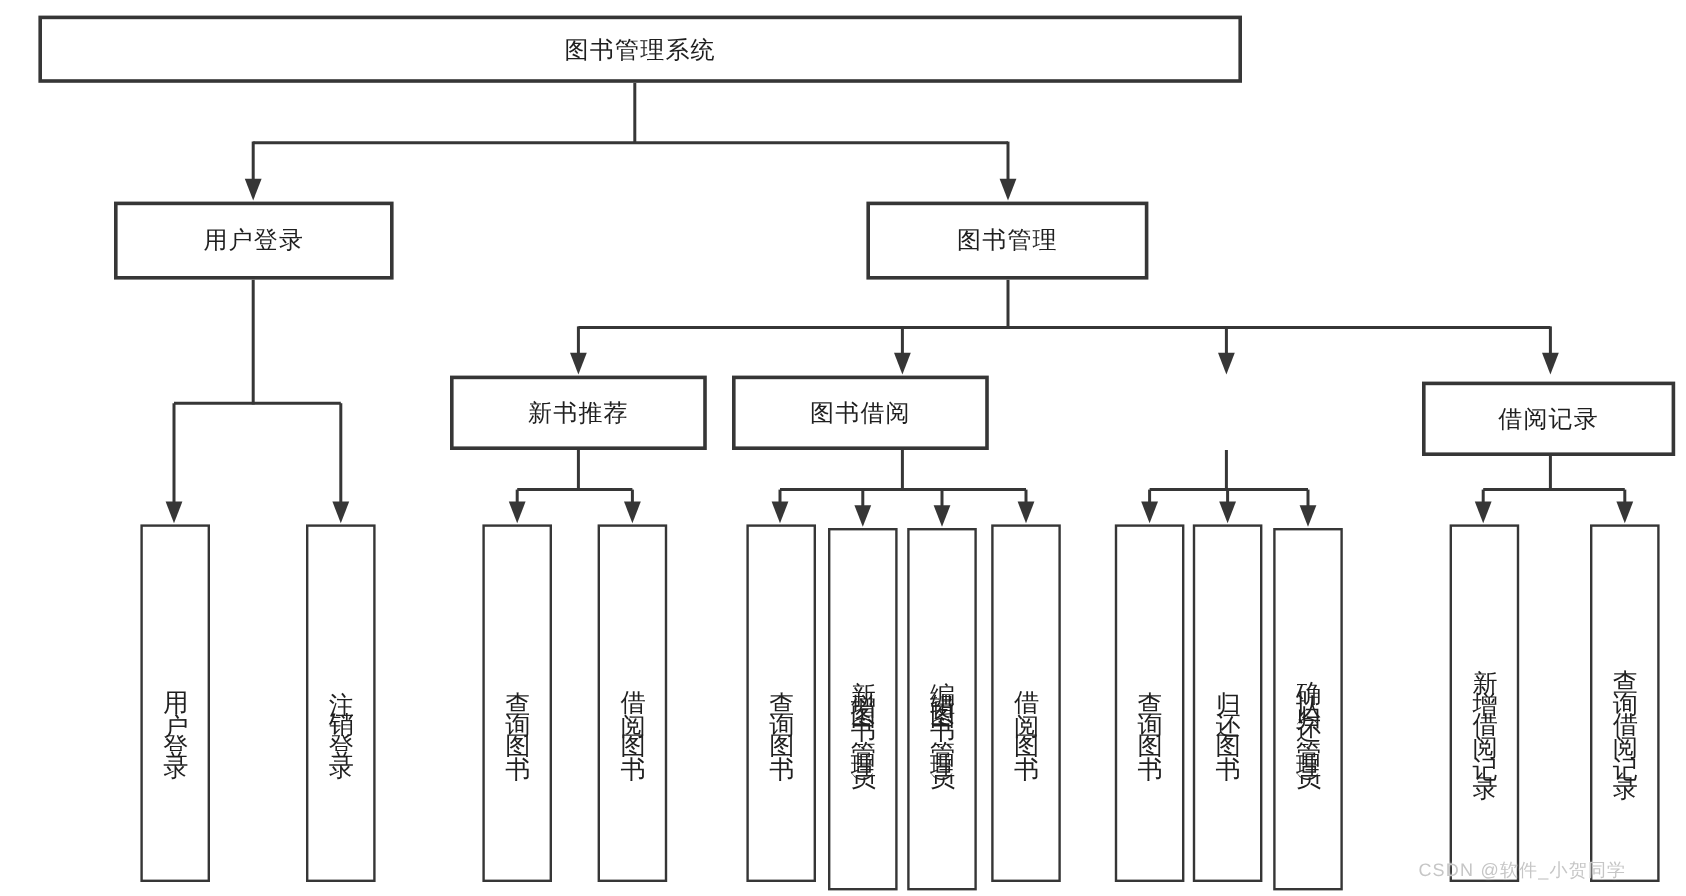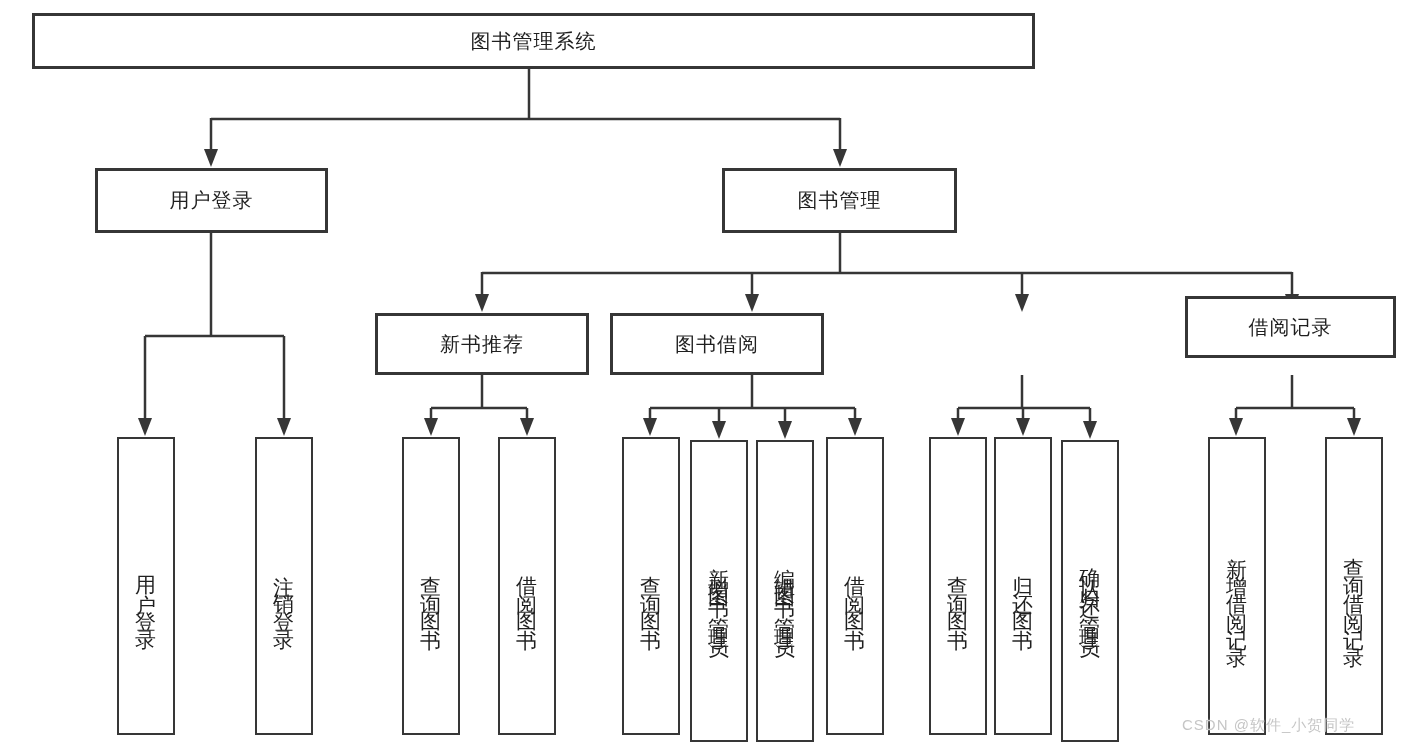--- a/index.html
+++ b/index.html
@@ -68,21 +68,21 @@
     letter-spacing: 10px;
     padding-top: 10px;
   }
   
   .n-root    { left: 20px;   top: 13px;  width: 1003px; height: 56px; }
   .n-login   { left: 83px;   top: 168px; width: 233px;  height: 65px; }
   .n-mgmt    { left: 710px;  top: 168px; width: 235px;  height: 65px; }
   .n-rec     { left: 363px;  top: 313px; width: 214px;  height: 62px; }
   .n-borrow  { left: 598px;  top: 313px; width: 214px;  height: 62px; }
   .n-current { left: 903px;  top: 313px; width: 214px;  height: 62px; }
-  .n-records { left: 1173px; top: 296px; width: 211px;  height: 62px; }
+  .n-records { left: 1173px; top: 318px; width: 211px;  height: 62px; }
   
   .v-login0 { left: 105px; }
   .v-login1 { left: 243px; }
   .v-rec0   { left: 390px; }
   .v-rec1   { left: 486px; }
   .v-bor0   { left: 610px; }
   .v-bor1   { left: 678px; }
   .v-bor2   { left: 744px; }
   .v-bor3   { left: 814px; }
   .v-cur0   { left: 917px; }

